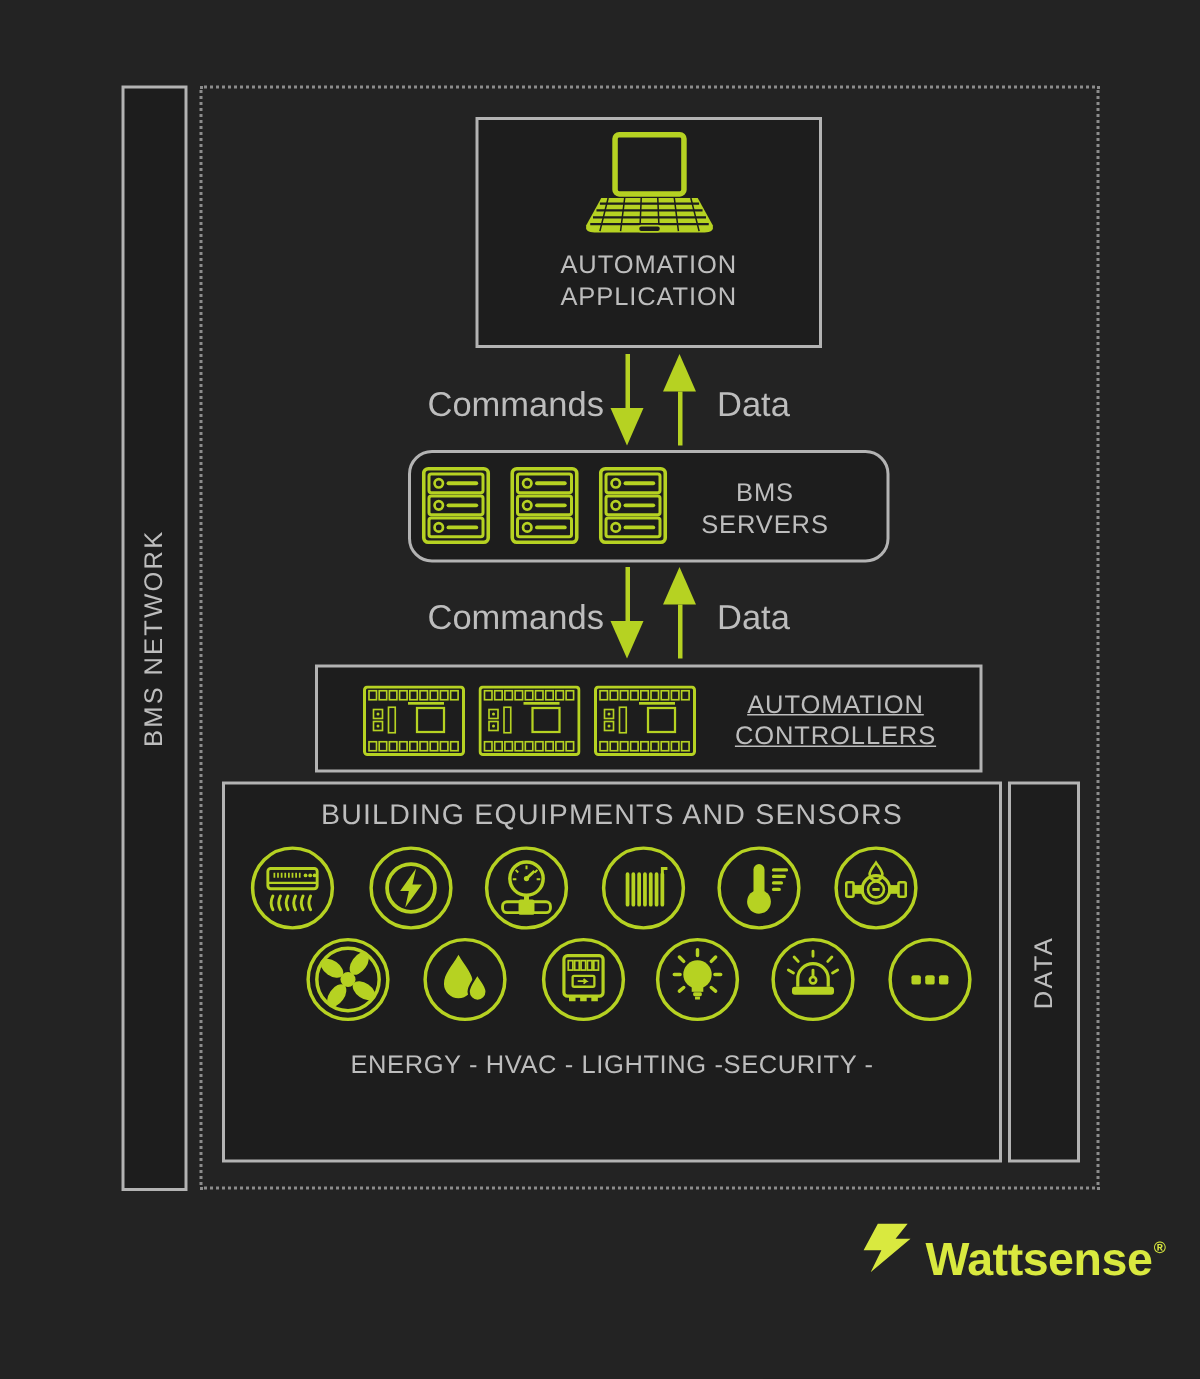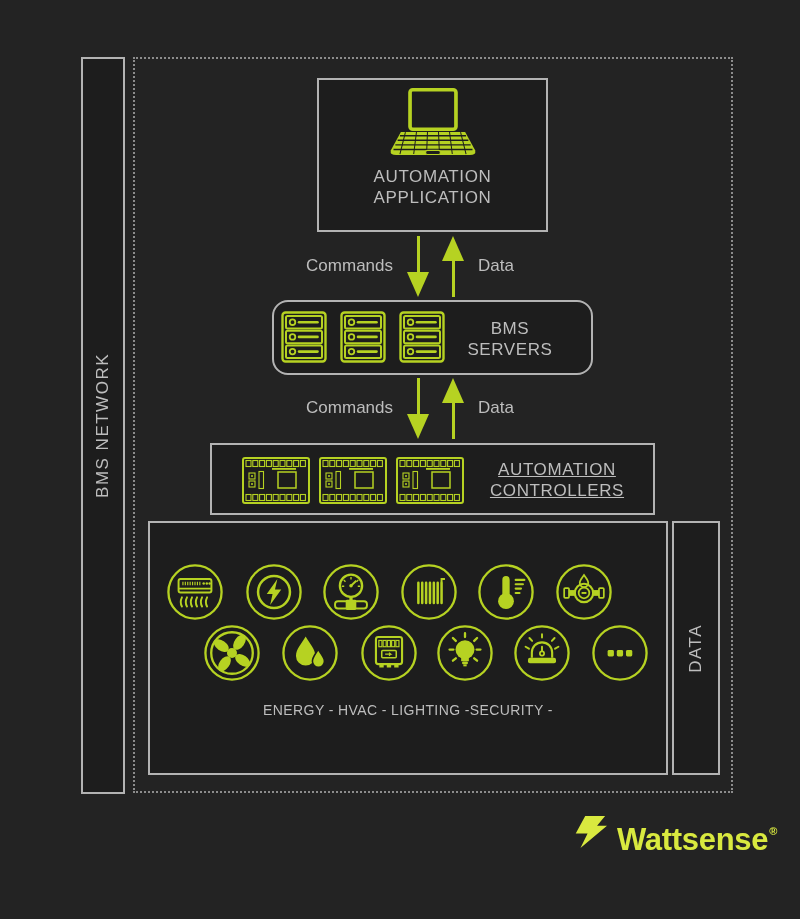--- a/index.html
+++ b/index.html
@@ -20,38 +20,38 @@
   .vlabel{
     writing-mode:vertical-rl;transform:rotate(180deg);
     font-size:17px;letter-spacing:1.5px;color:var(--txt);white-space:nowrap;
   }
   .dotted-frame{position:absolute;border:2px dotted #8c8c8c;box-sizing:border-box;background:transparent;}
   .box-label{color:var(--txt);font-size:17px;line-height:21px;letter-spacing:.6px;text-align:center;}
   
   #monitor-box{left:317px;top:78px;width:231px;height:154px;display:flex;flex-direction:column;align-items:center;}
   #monitor-box svg{margin-top:7px;}
   
-  .flow-label{position:absolute;font-size:17px;color:var(--txt);}
+  .flow-label{position:absolute;font-size:23px;color:var(--txt);}
   .arrow{position:absolute;display:flex;flex-direction:column;align-items:center;width:24px;}
   .shaft{width:3px;height:36px;background:var(--green);}
   .head-down{width:0;height:0;border-left:11px solid transparent;border-right:11px solid transparent;border-top:25px solid var(--green);}
   .head-up{width:0;height:0;border-left:11px solid transparent;border-right:11px solid transparent;border-bottom:25px solid var(--green);}
   
   #bms-box{left:272px;top:300px;width:321px;height:75px;border-radius:16px;}
   #bms-icons{position:absolute;left:7px;top:9px;display:flex;gap:13px;}
   #bms-label{position:absolute;left:166px;top:16px;width:140px;}
   
   #auto-box{left:210px;top:443px;width:445px;height:72px;}
   #auto-icons{position:absolute;left:30px;top:12px;display:flex;gap:9px;}
   #auto-label{position:absolute;left:266px;top:14px;width:158px;text-decoration:underline;}
   
   #build-box{left:148px;top:521px;width:520px;height:254px;}
   #build-title{position:absolute;top:10px;left:0;width:100%;text-align:center;font-size:19px;letter-spacing:.8px;color:var(--txt);}
   .badge{position:absolute;width:58px;height:58px;}
-  #build-caption{position:absolute;top:176px;left:0;width:100%;text-align:center;font-size:14px;line-height:22px;letter-spacing:.4px;color:var(--txt);}
+  #build-caption{position:absolute;top:176px;left:0;width:100%;text-align:center;font-size:17px;line-height:22px;letter-spacing:.4px;color:var(--txt);}
   
   #data-bar{left:672px;top:521px;width:48px;height:254px;}
   
   #bms-net-bar{left:81px;top:57px;width:44px;height:737px;}
   
   #logo{position:absolute;left:570px;top:806px;display:flex;align-items:center;gap:9px;}
   #logo-text{font-size:31px;font-weight:bold;color:var(--logo-green);letter-spacing:-.3px;margin-top:16px;}
   #logo-text sup{font-size:11px;font-weight:bold;position:relative;top:-4px;left:1px;}
   svg .st{stroke:var(--green);fill:none;}
   svg .fl{fill:var(--green);stroke:none;}
@@ -259,20 +259,21 @@
         <rect class="fl" x="30" y="11" width="24" height="1.8"></rect>
       </svg>
     </div>
     <div class="box-label" id="auto-label">
       <div>AUTOMATION</div>
       <div>CONTROLLERS</div>
     </div>
   </div>
 
   <div class="panel" id="build-box">
+    <div id="build-title">BUILDING EQUIPMENTS AND SENSORS</div>
 
     <div class="badge" style="left:16px;top:40px;">
       <svg width="58" height="58" viewBox="0 0 60 60">
         <circle class="st" cx="30" cy="30" r="27.5" stroke-width="2.4"></circle>
         <rect class="st" x="13" y="16.5" width="34" height="14" rx="2" stroke-width="2"></rect>
         <line class="st" x1="13" y1="26.5" x2="47" y2="26.5" stroke-width="1.6"></line>
         <g class="st" stroke-width="1.2">
           <path d="M17.5 19.5 v3.5 M20 19.5 v3.5 M22.5 19.5 v3.5 M25 19.5 v3.5 M27.5 19.5 v3.5 M30 19.5 v3.5 M32.5 19.5 v3.5 M35 19.5 v3.5"></path>
         </g>
         <circle class="fl" cx="39" cy="21.3" r="1.3"></circle>

